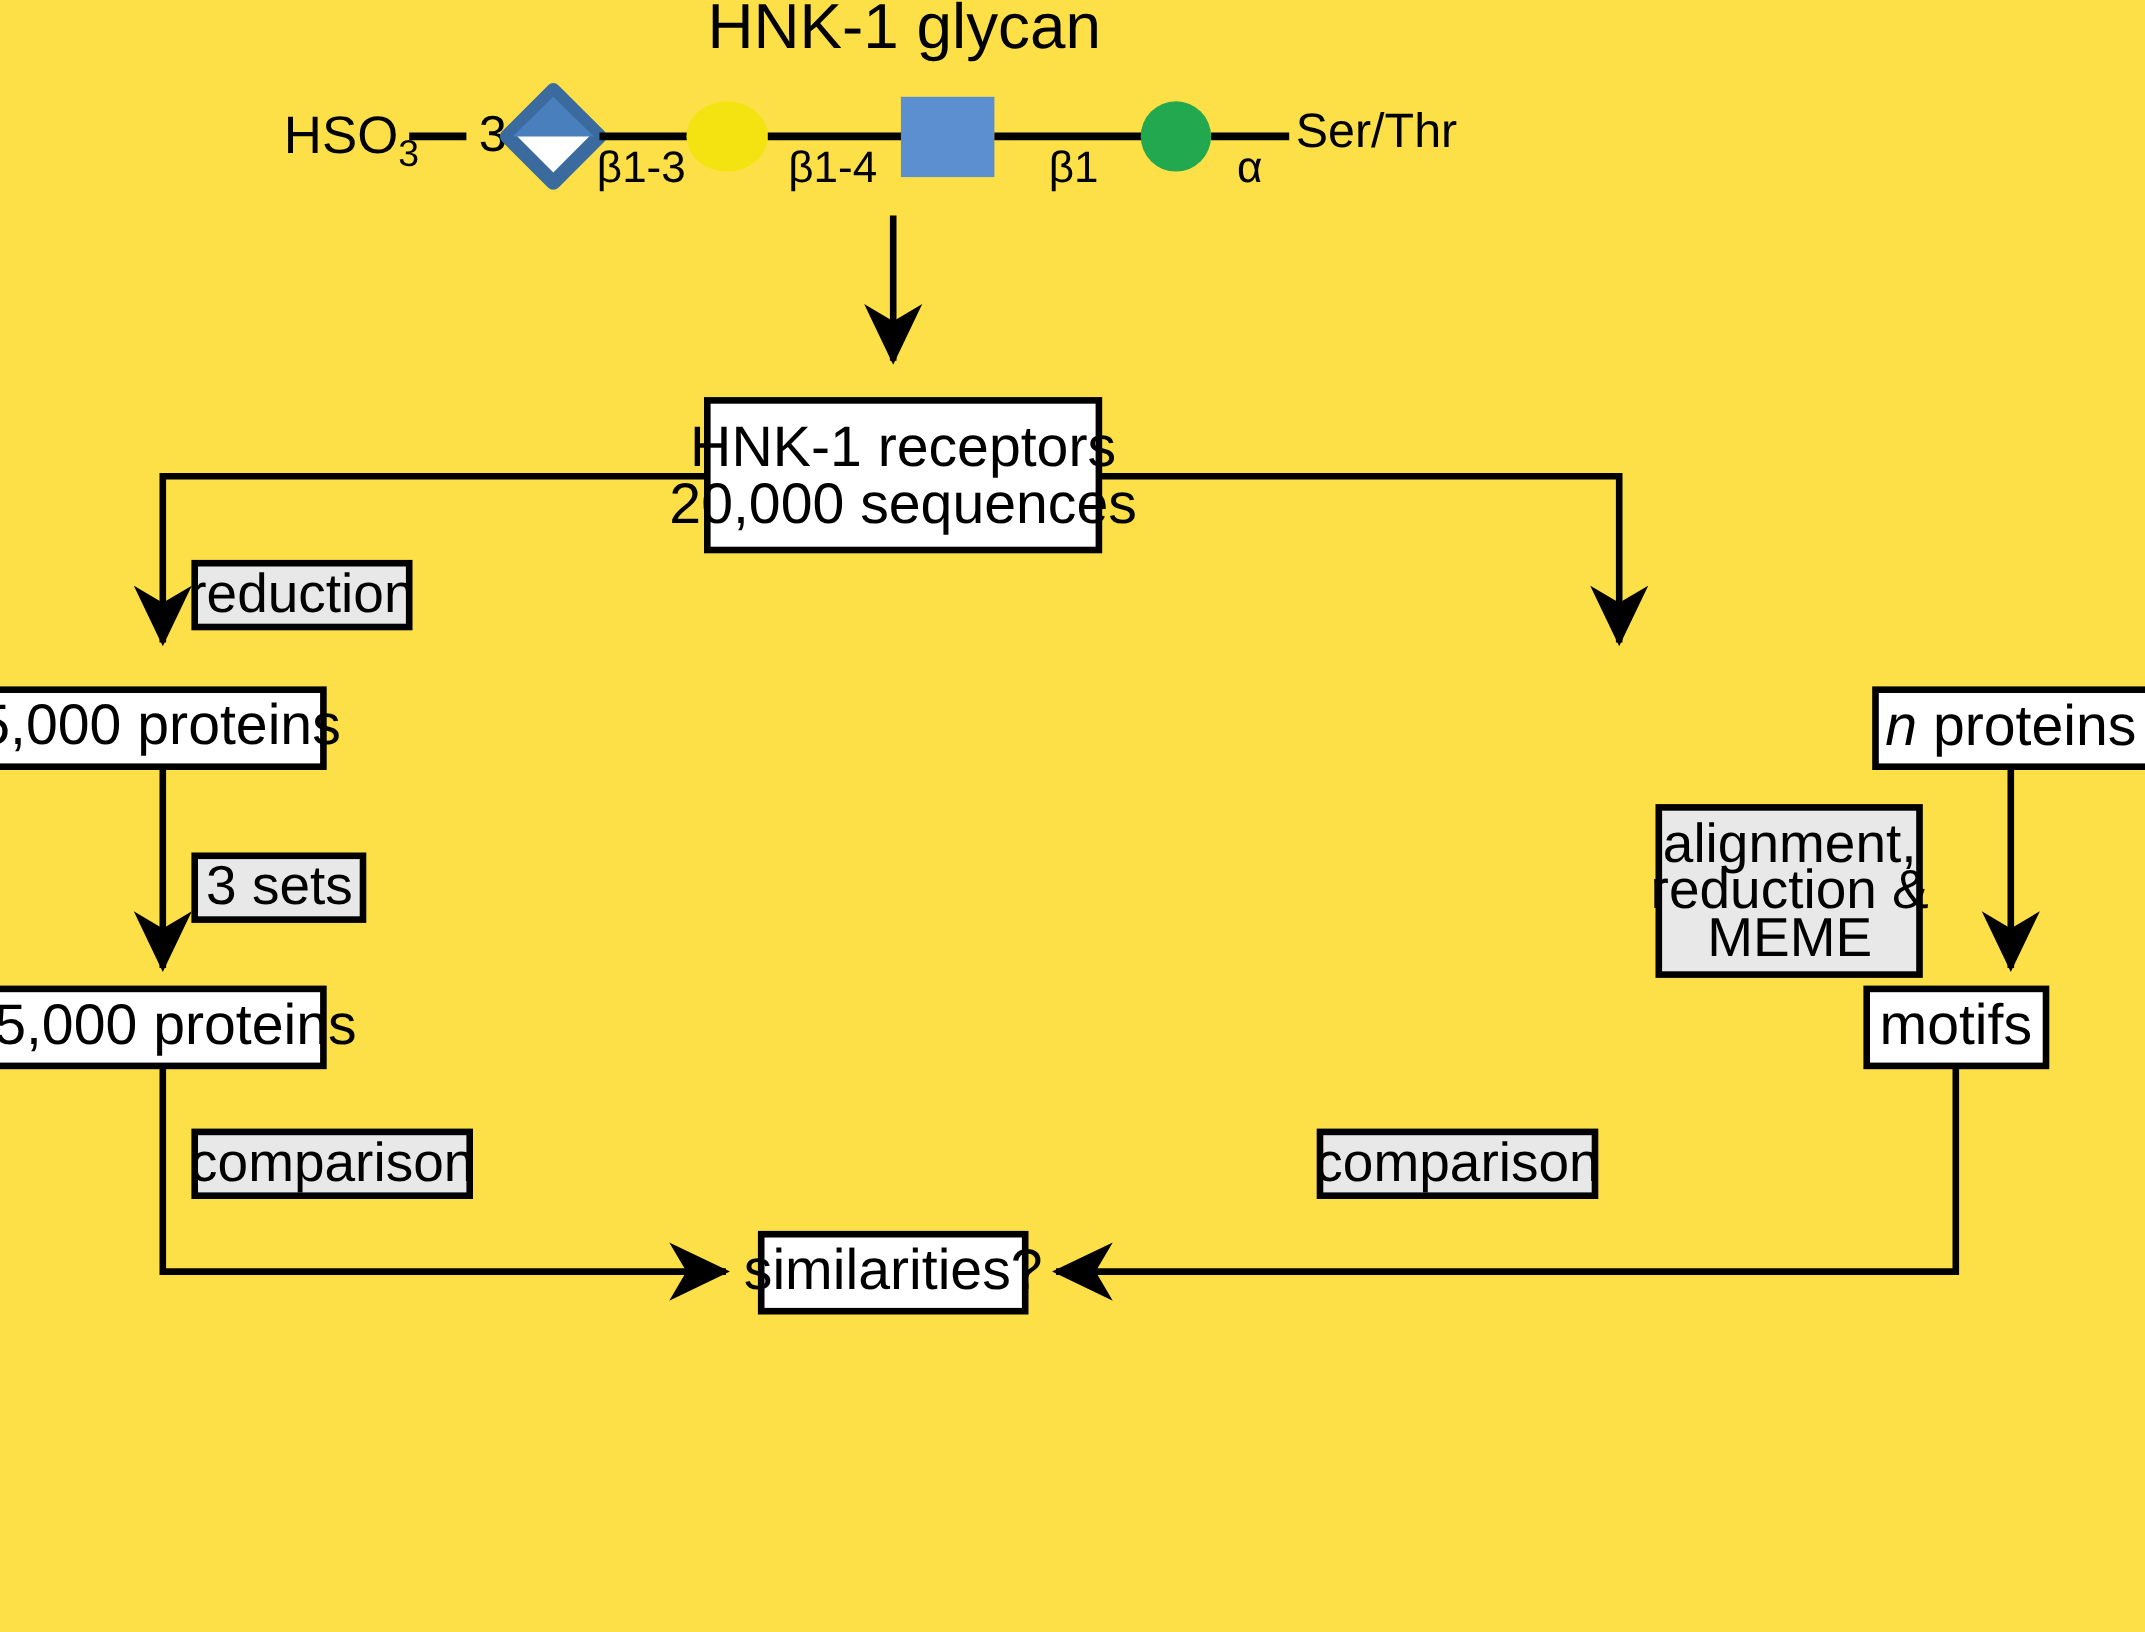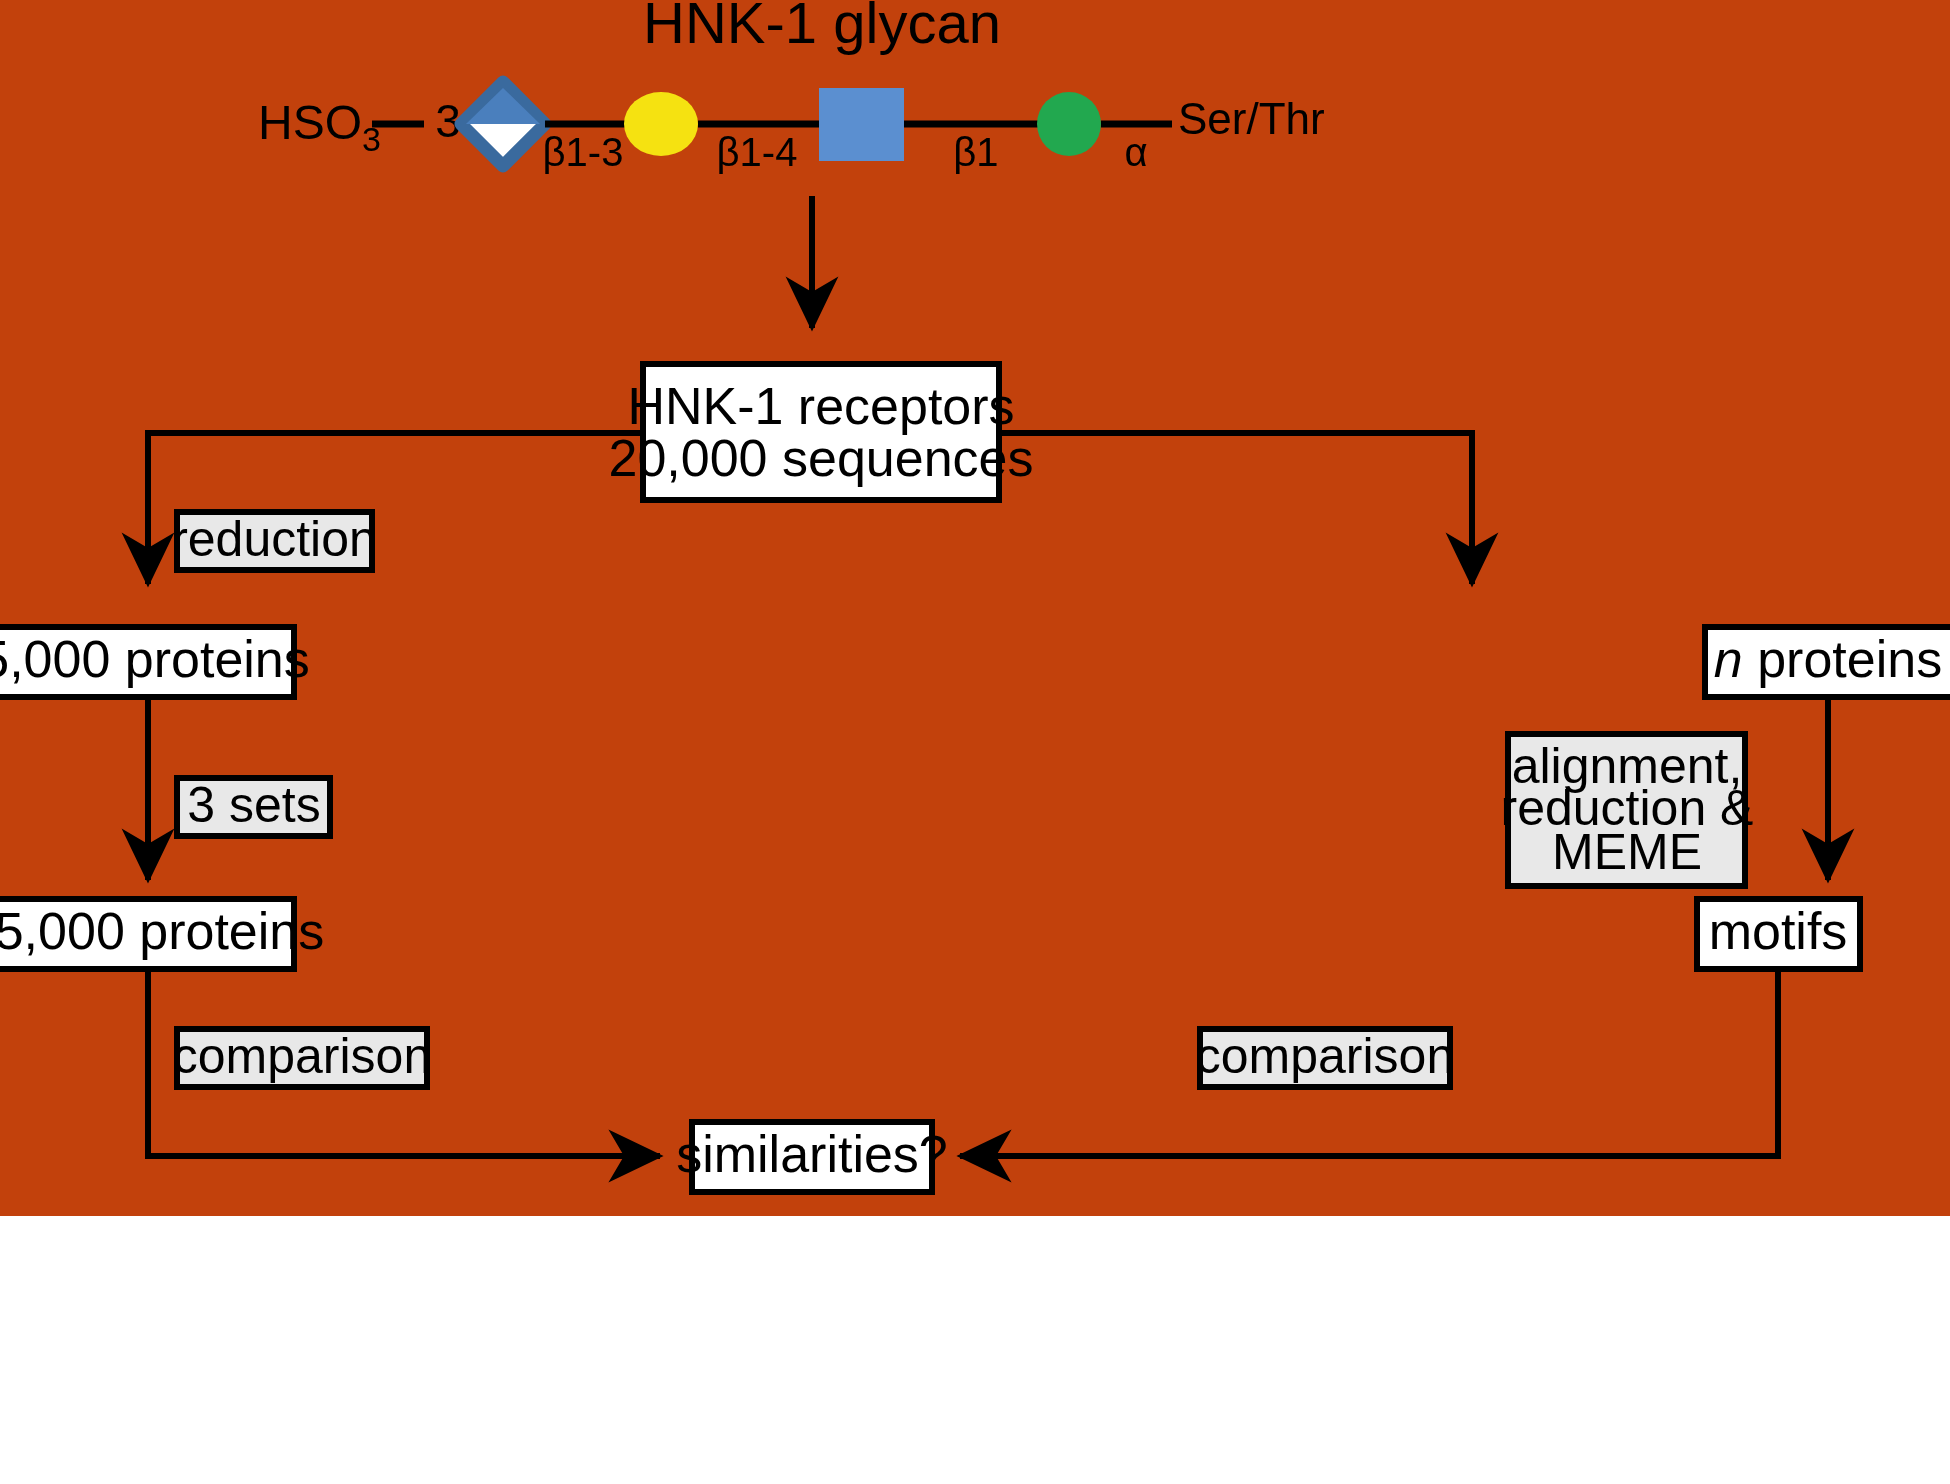--- a/index.html
+++ b/index.html
@@ -6,22 +6,22 @@
     margin: 0;
     padding: 0;
     background: #ffffff;
   }
   body {
     font-family: "Liberation Sans", sans-serif;
   }
   #canvas {
     position: relative;
     width: 1950px;
-    height: 1216px;
-    background: #c2410c;
+    height: 1484px;
+    background: #fde047;
     overflow: hidden;
   }
   svg#diagram {
     position: absolute;
     top: 0;
     left: 0;
     width: 1950px;
     height: 1484px;
     display: block;
   }

